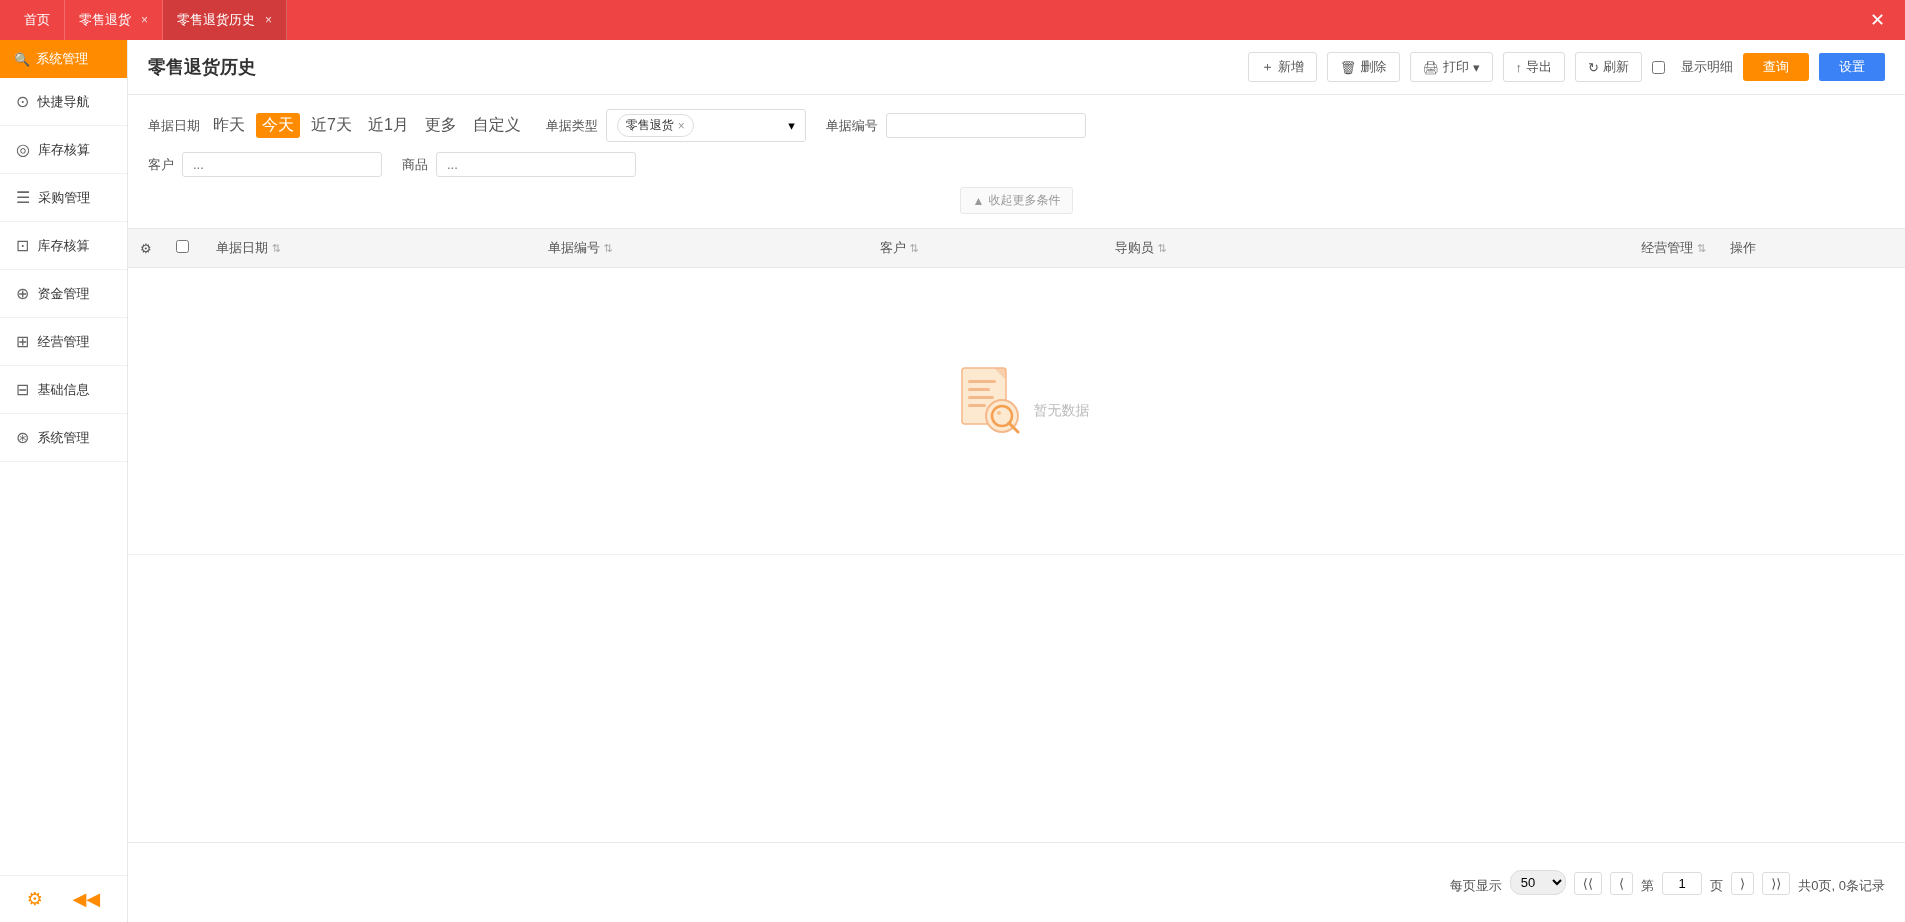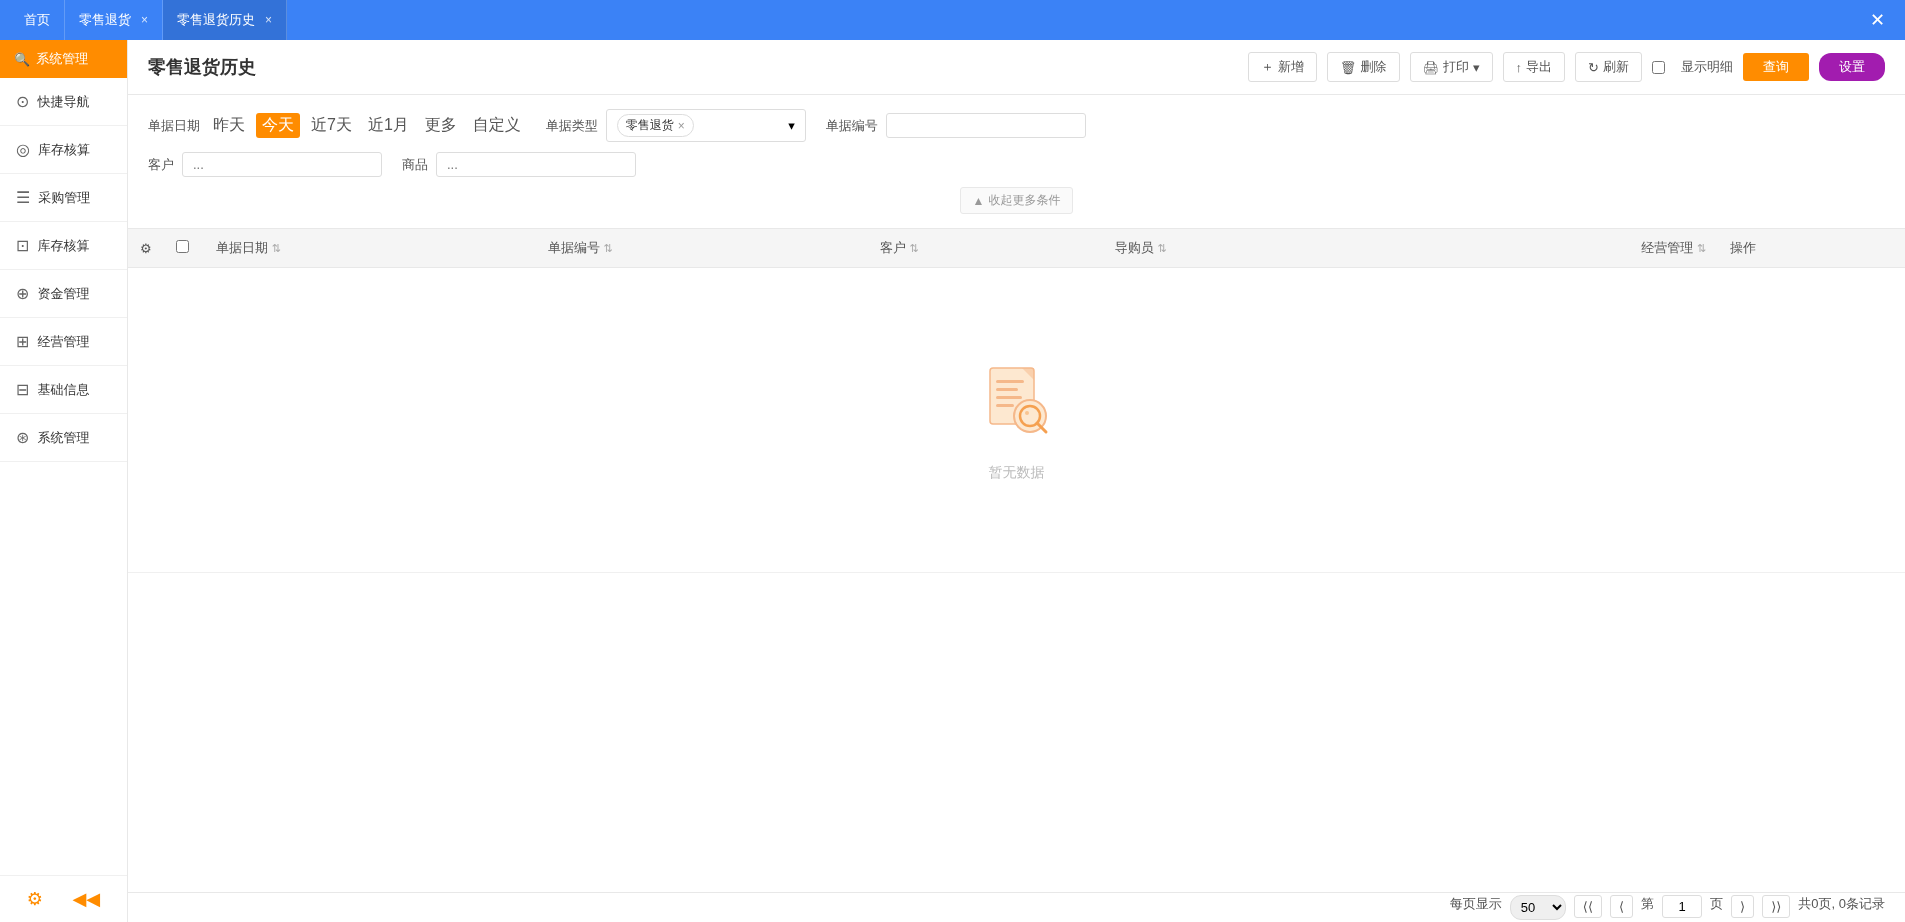--- a/index.html
+++ b/index.html
@@ -1,21 +1,21 @@
 <!DOCTYPE html>
 <html><head>
   <meta charset="utf-8">
   <style>
     * { box-sizing: border-box; margin: 0; padding: 0; font-family: 'Microsoft YaHei', Arial, sans-serif; }
     body { display: flex; flex-direction: column; height: 922px; overflow: hidden; background: #f5f5f5; }
 
     
     .top-bar {
       display: flex; align-items: center;
-      background: #3b82f6; 
+      background: #ef4444; 
       height: 40px; min-height: 40px;
       padding: 0 10px;
     }
     .tab-item {
       display: flex; align-items: center; gap: 6px;
       padding: 0 14px; height: 100%;
       color: #fff; font-size: 13px; cursor: pointer;
       border-right: 1px solid rgba(255,255,255,0.2);
     }
     .tab-item.active { background: rgba(0,0,0,0.12); }
@@ -70,22 +70,22 @@
       padding: 5px 12px; border: 1px solid #ddd;
       background: #fff; border-radius: 3px;
       font-size: 13px; color: #555; cursor: pointer;
     }
     .checkbox-label { display: flex; align-items: center; gap: 16px; font-size: 13px; color: #555; cursor: pointer; }
     .query-btn {
       padding: 5px 20px; background: #ff8c00; color: #fff;
       border: none; border-radius: 3px; font-size: 13px; cursor: pointer;
     }
     .setting-btn {
-      padding: 5px 20px; background: #a21caf; color: #fff;
-      border: none; border-radius: 12px; font-size: 13px; cursor: pointer;
+      padding: 5px 20px; background: #3b82f6; color: #fff;
+      border: none; border-radius: 2px; font-size: 13px; cursor: pointer;
     }
 
     
     .filter-area {
       background: #fff; padding: 14px 20px;
       border-bottom: 1px solid #e8e8e8;
     }
     .filter-row { display: flex; align-items: center; gap: 20px; margin-bottom: 10px; flex-wrap: wrap; }
     .filter-item { display: flex; align-items: center; gap: 8px; }
     .filter-label { font-size: 13px; color: #555; white-space: nowrap; }
@@ -130,33 +130,33 @@
       border-bottom: 1px solid #e8e8e8;
       white-space: nowrap;
     }
     .data-table th .sort-icon { color: #aaa; font-size: 11px; }
     .data-table td { padding: 10px 12px; border-bottom: 1px solid #f0f0f0; color: #333; }
     .th-checkbox { width: 40px; text-align: center; }
     .th-settings { width: 36px; text-align: center; }
 
     
     .empty-state {
-      display: flex; flex-direction: column; align-items: center; justify-content: center;
+      display: flex; flex-direction: row; align-items: center; justify-content: center;
       padding: 80px 0; color: #bbb;
     }
     .empty-icon {
       width: 90px; height: 90px; margin-bottom: 16px;
       position: relative;
     }
     .empty-text { font-size: 14px; color: #bbb; }
 
     
     .pagination {
-      display: flex; align-items: flex-start; justify-content: flex-end;
-      padding: 2px 20px; background: #fff;
+      display: flex; align-items: flex-end; justify-content: flex-end;
+      padding: 27px 20px; background: #fff;
       border-top: 1px solid #e8e8e8; font-size: 13px; color: #555;
       gap: 8px;
     }
     .page-size-select {
       border: 1px solid #ddd; border-radius: 11px;
       padding: 3px 6px; font-size: 13px; outline: none;
     }
     .page-nav-btn {
       border: 1px solid #ddd; background: #fff; border-radius: 3px;
       padding: 3px 8px; cursor: pointer; font-size: 13px; color: #555;

